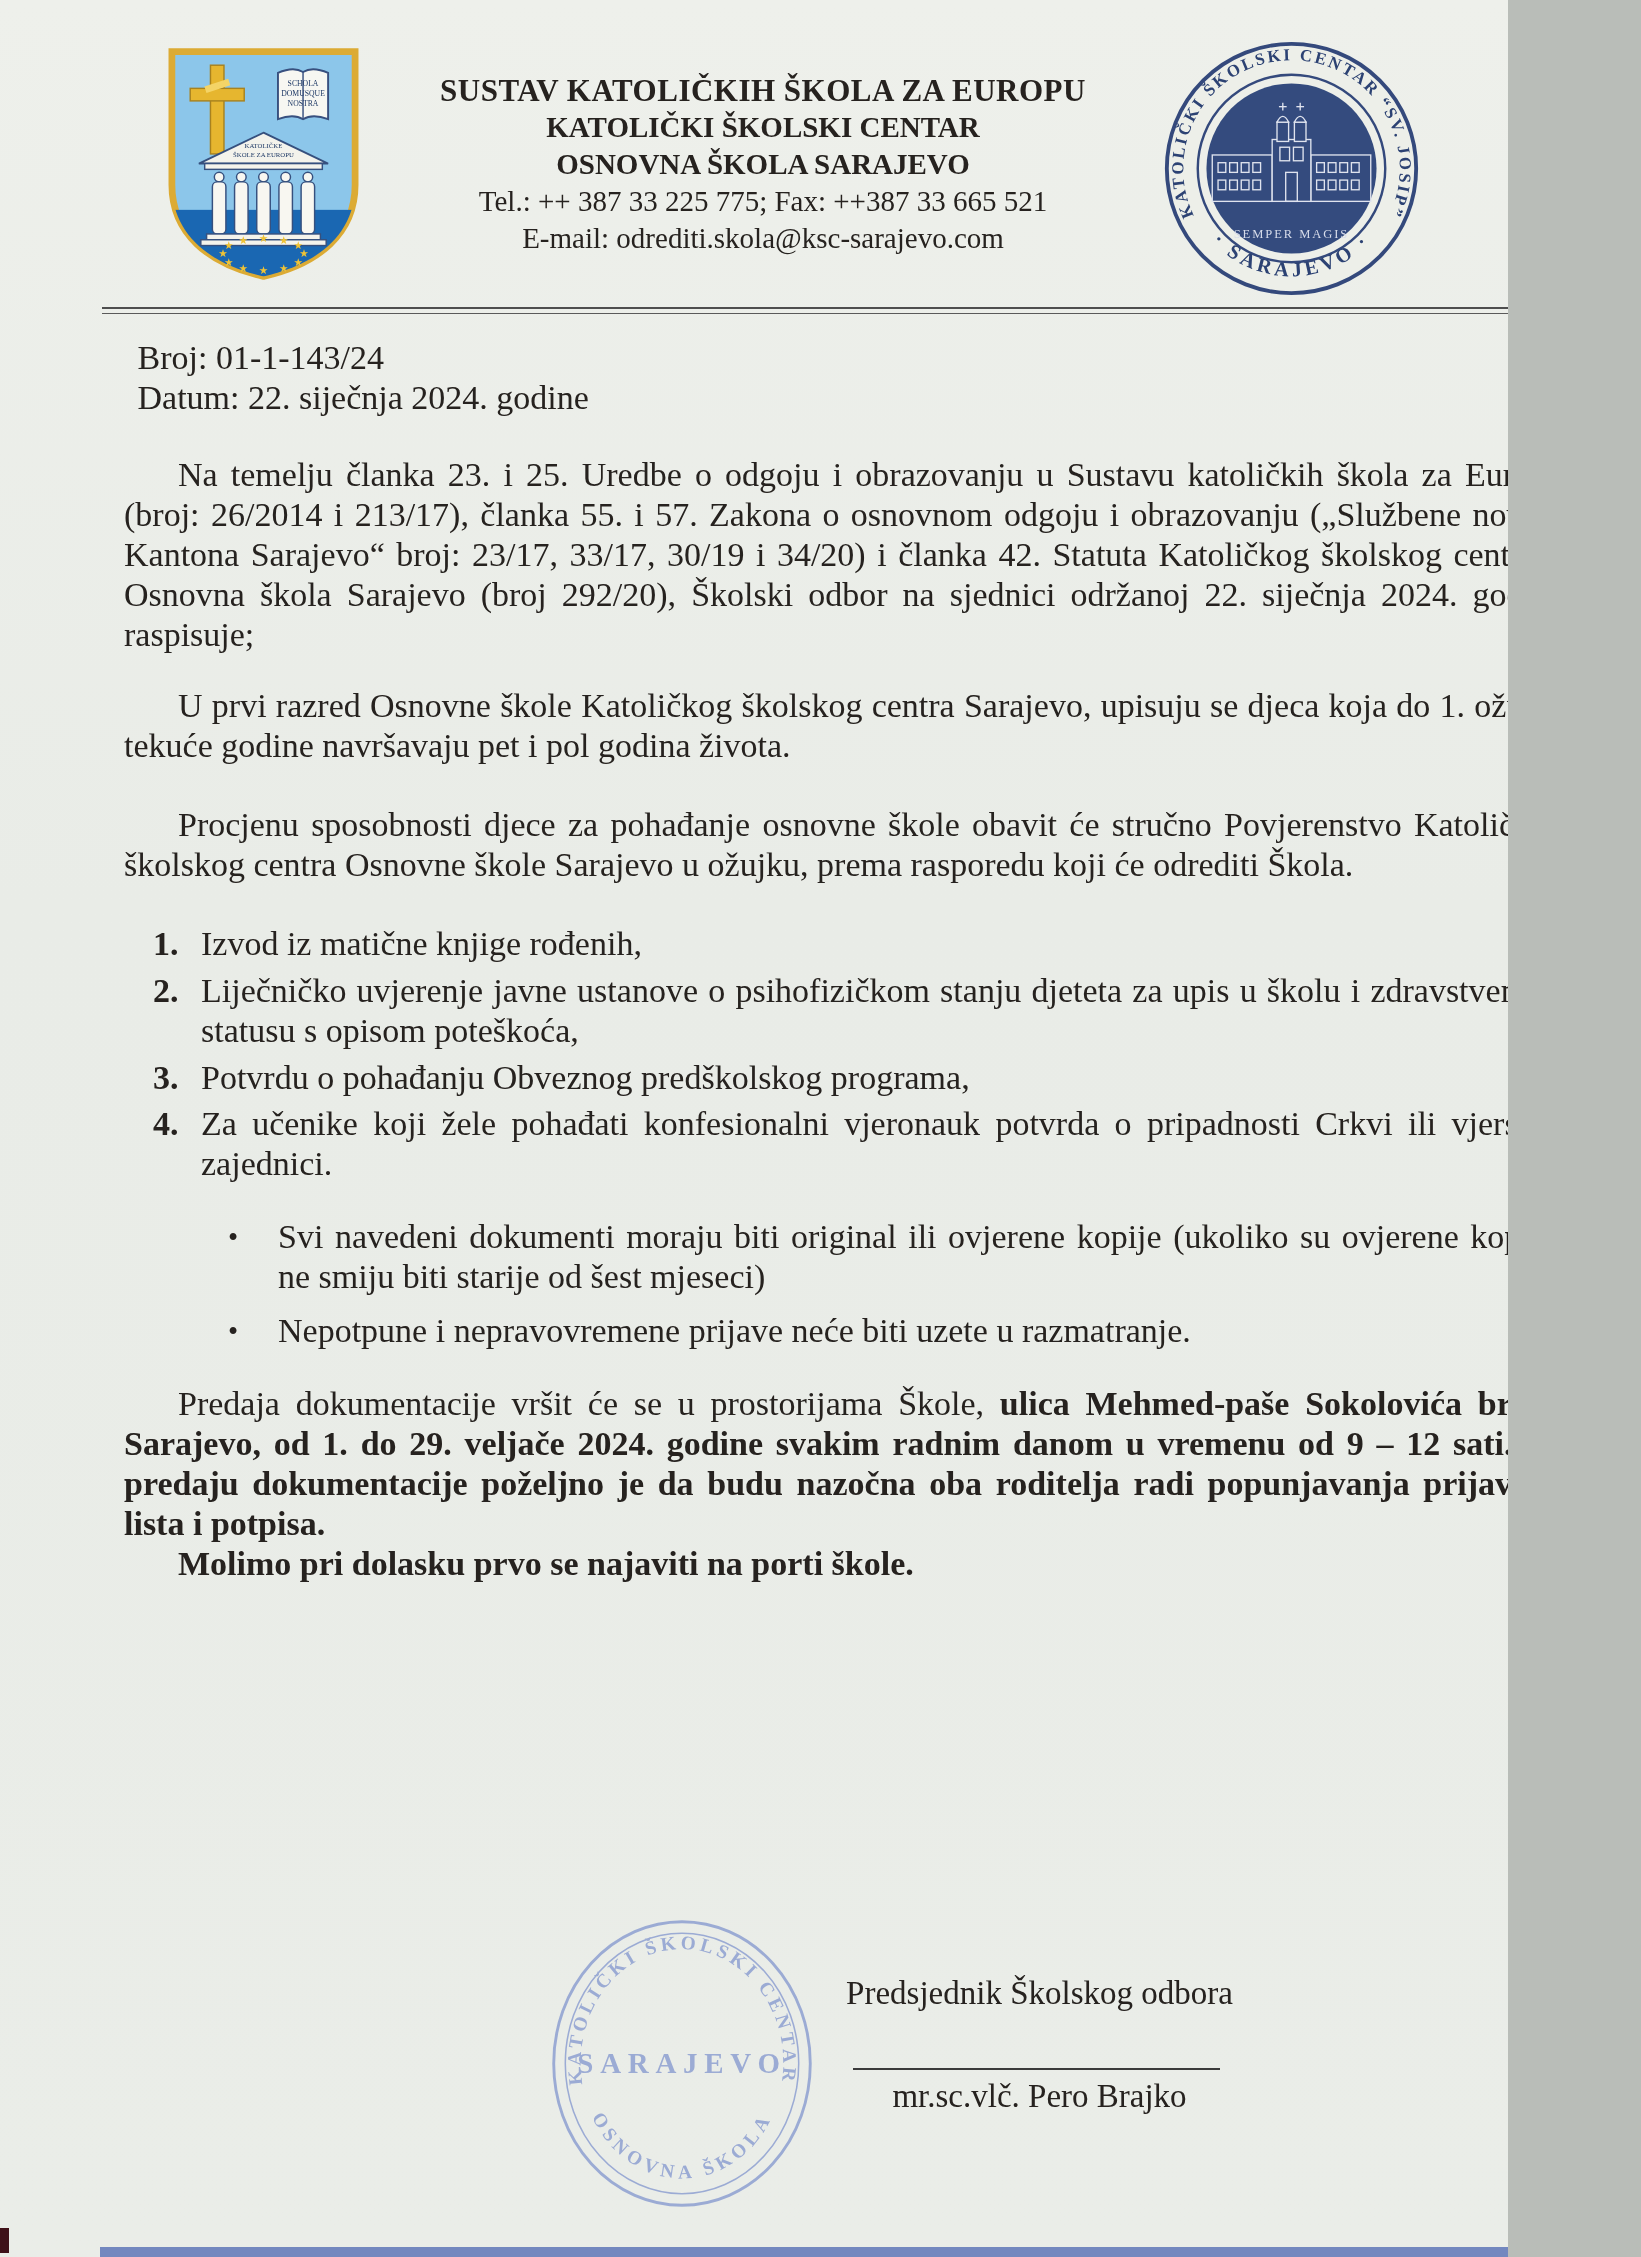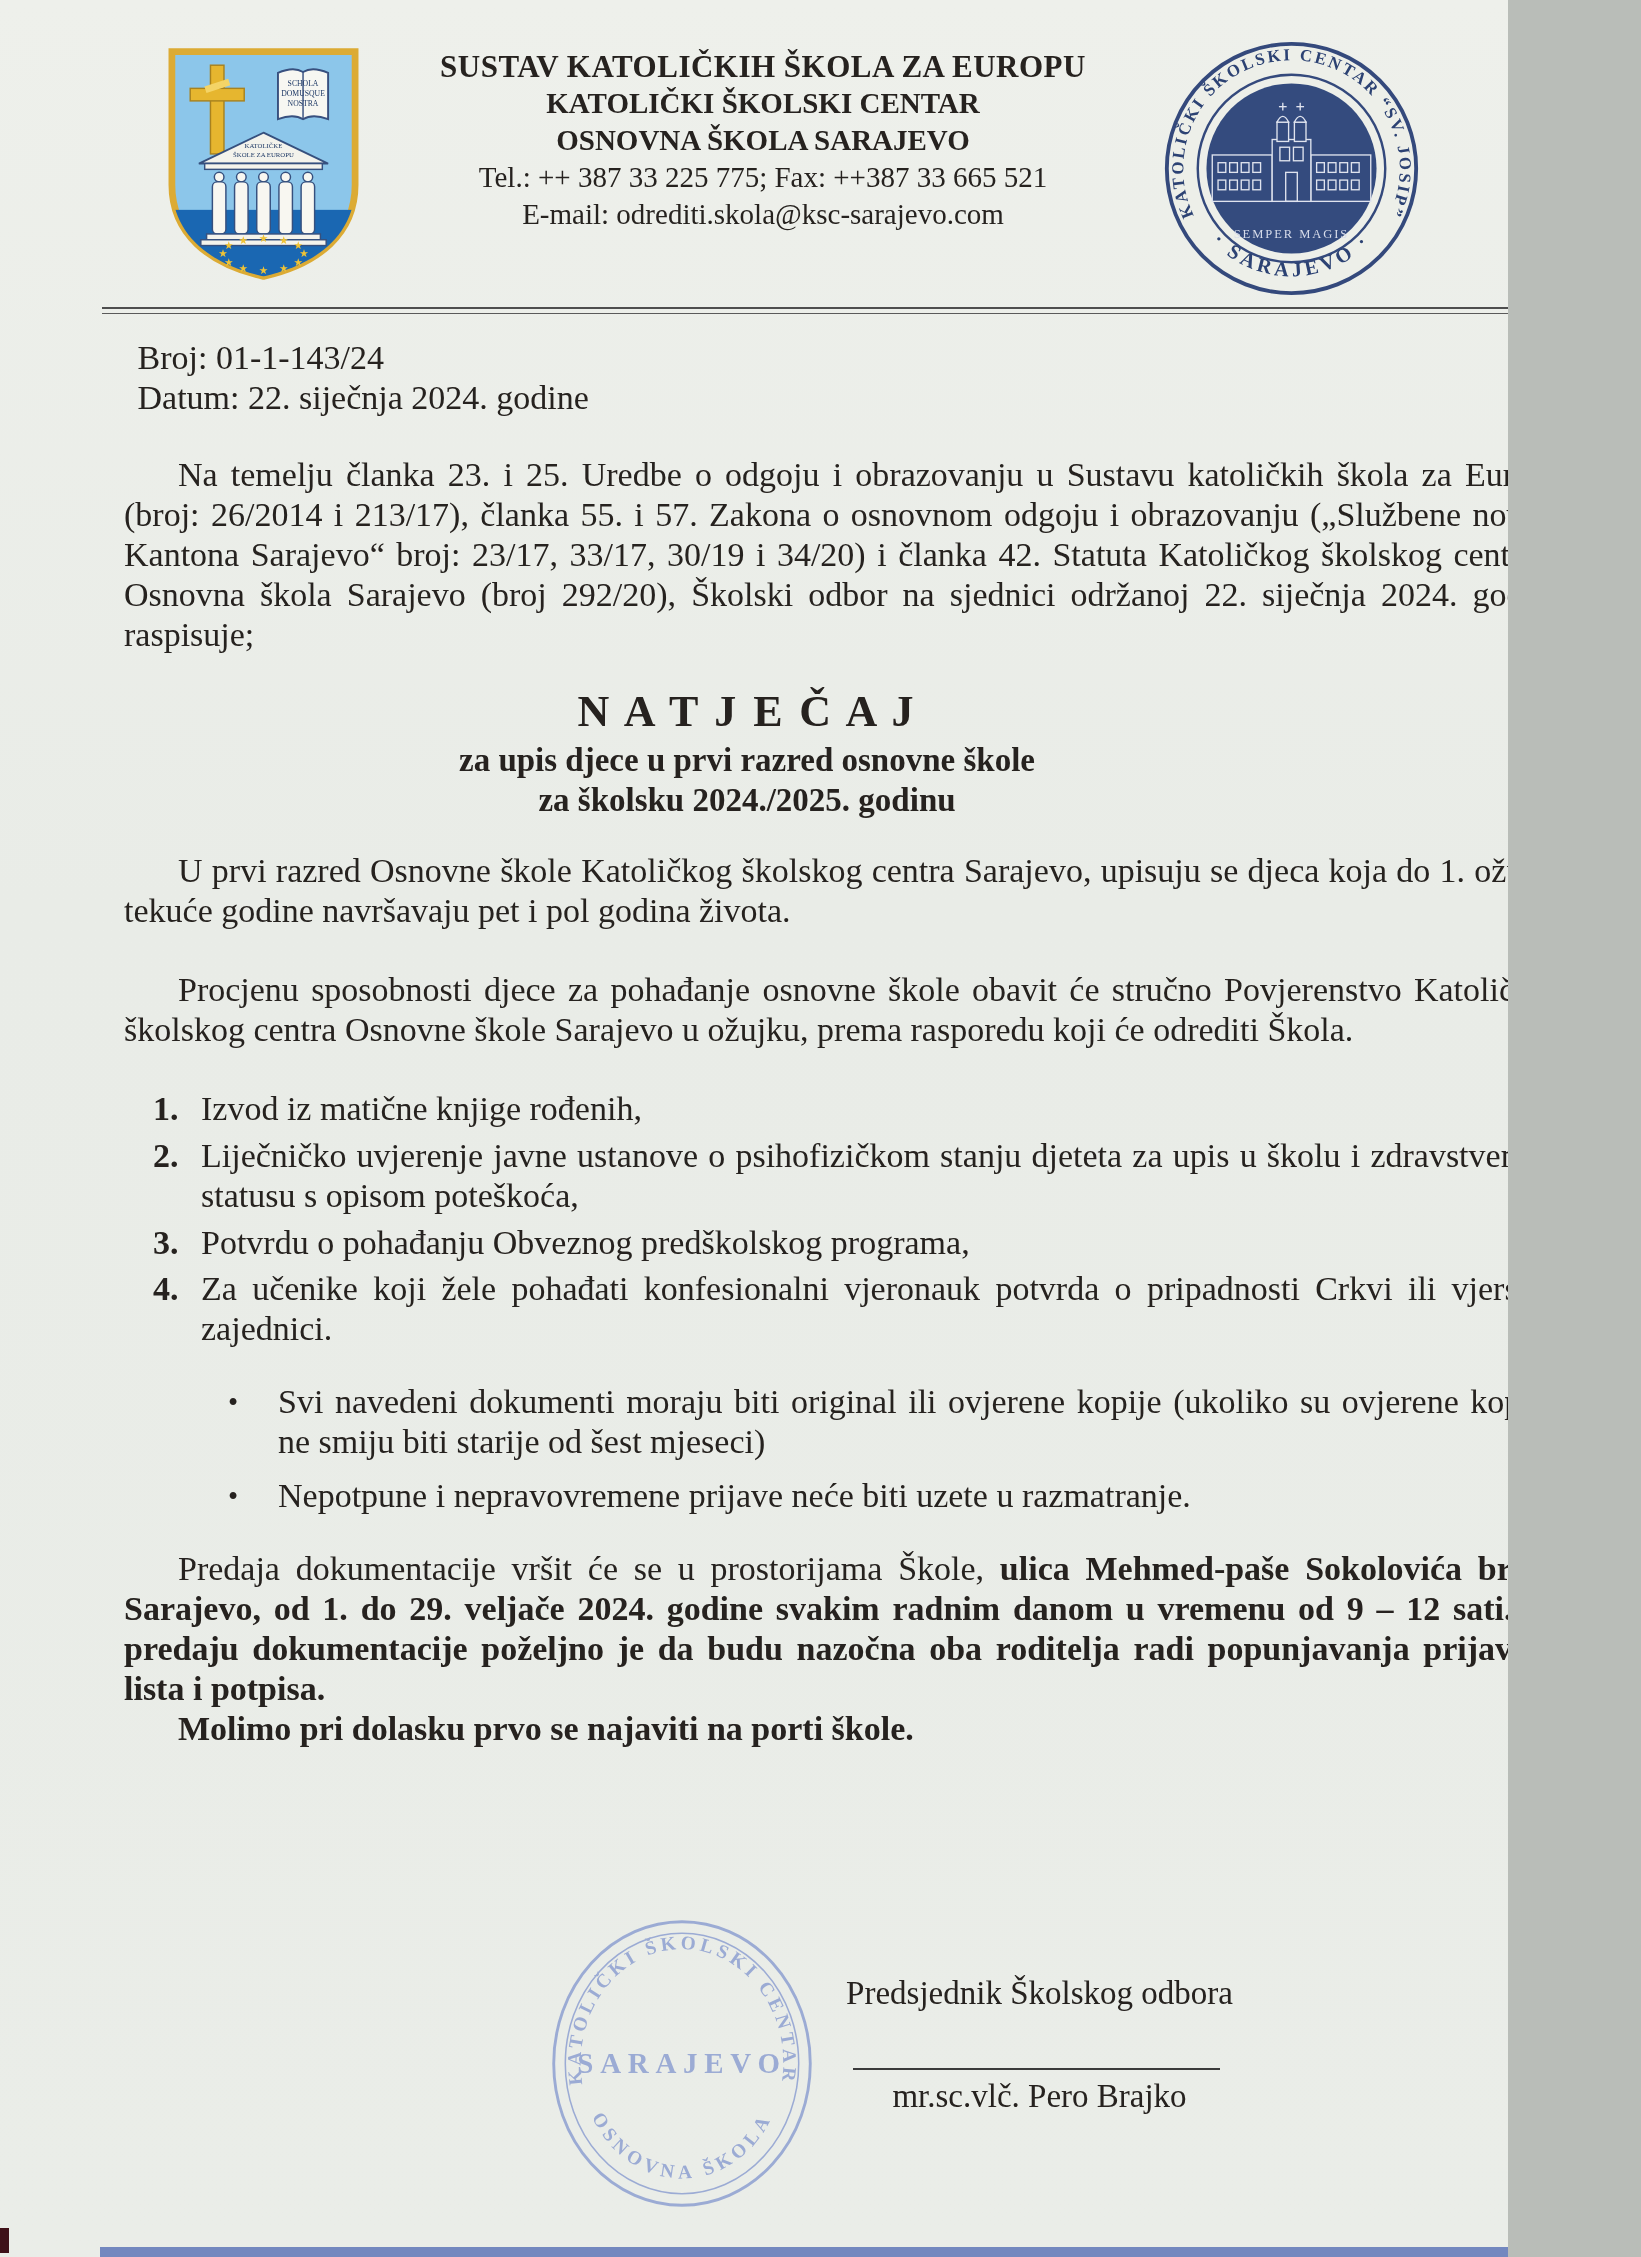--- a/index.html
+++ b/index.html
@@ -6,21 +6,21 @@
   .page{
     position:relative;
     width:1508px;height:2257px;
     background:linear-gradient(180deg,#eef0eb 0%,#e9ece7 40%,#eaede8 100%);
     font-family:"Liberation Serif","DejaVu Serif",serif;
     color:#26221f;
     overflow:hidden;
   }
   
   .emblem{position:absolute;left:164px;top:44px;width:199px;height:243px;}
-  .head-center{position:absolute;left:406px;top:48px;width:714px;text-align:center;line-height:37px;}
+  .head-center{position:absolute;left:406px;top:72px;width:714px;text-align:center;line-height:37px;}
   .org1{font-size:31px;font-weight:bold;letter-spacing:0.5px;}
   .org2,.org3{font-size:29px;font-weight:bold;}
   .addr,.tel,.mail{font-size:29px;}
   .seal{position:absolute;left:1162px;top:39px;width:259px;height:259px;}
   .rule{position:absolute;left:102px;top:307px;width:1533px;height:3.9px;
         border-top:2.9px solid #4e4e4e;border-bottom:1.9px solid #5a5a5a;}
   
   .body{position:absolute;left:124px;top:338px;width:1441px;font-size:34px;line-height:40px;}
   .meta-line{margin:0 0 0 13.5px;}
   .para{ text-align:justify;text-indent:54px;margin:0;}
@@ -179,25 +179,20 @@
   </svg>
 
   <div class="rule"></div>
 
   <div class="body">
     <p class="meta-line">Broj: 01-1-143/24</p>
     <p class="meta-line">Datum: 22. siječnja 2024. godine</p>
 
     <p class="para intro">Na temelju članka 23. i 25. Uredbe o odgoju i obrazovanju u Sustavu katoličkih škola za Europu (broj: 26/2014 i 213/17), članka  55. i 57. Zakona o osnovnom odgoju i obrazovanju („Službene novine Kantona Sarajevo“   broj: 23/17, 33/17, 30/19 i 34/20) i članka 42. Statuta Katoličkog školskog centra – Osnovna škola  Sarajevo (broj 292/20), Školski odbor na sjednici održanoj 22. siječnja 2024. godine  raspisuje;</p>
 
-    <div class="title-block">
-      <div class="title-main">N A T J E Č A J</div>
-      <div class="title-sub">za upis djece u prvi razred osnovne škole</div>
-      <div class="title-sub">za školsku 2024./2025. godinu</div>
-    </div>
 
     <p class="para p-elig">U prvi razred Osnovne škole Katoličkog školskog centra Sarajevo, upisuju se djeca koja do 1. ožujka tekuće godine navršavaju pet i pol godina života.</p>
     <p class="para p-assess">Procjenu sposobnosti djece za pohađanje osnovne škole obavit će stručno Povjerenstvo Katoličkog školskog centra Osnovne škole Sarajevo u ožujku, prema rasporedu koji će odrediti Škola.</p>
 
 
     <div class="num-list">
       <div class="num-item">
         <span class="num">1.</span>
         <span class="num-text">Izvod iz matične knjige rođenih,</span>
       </div>

